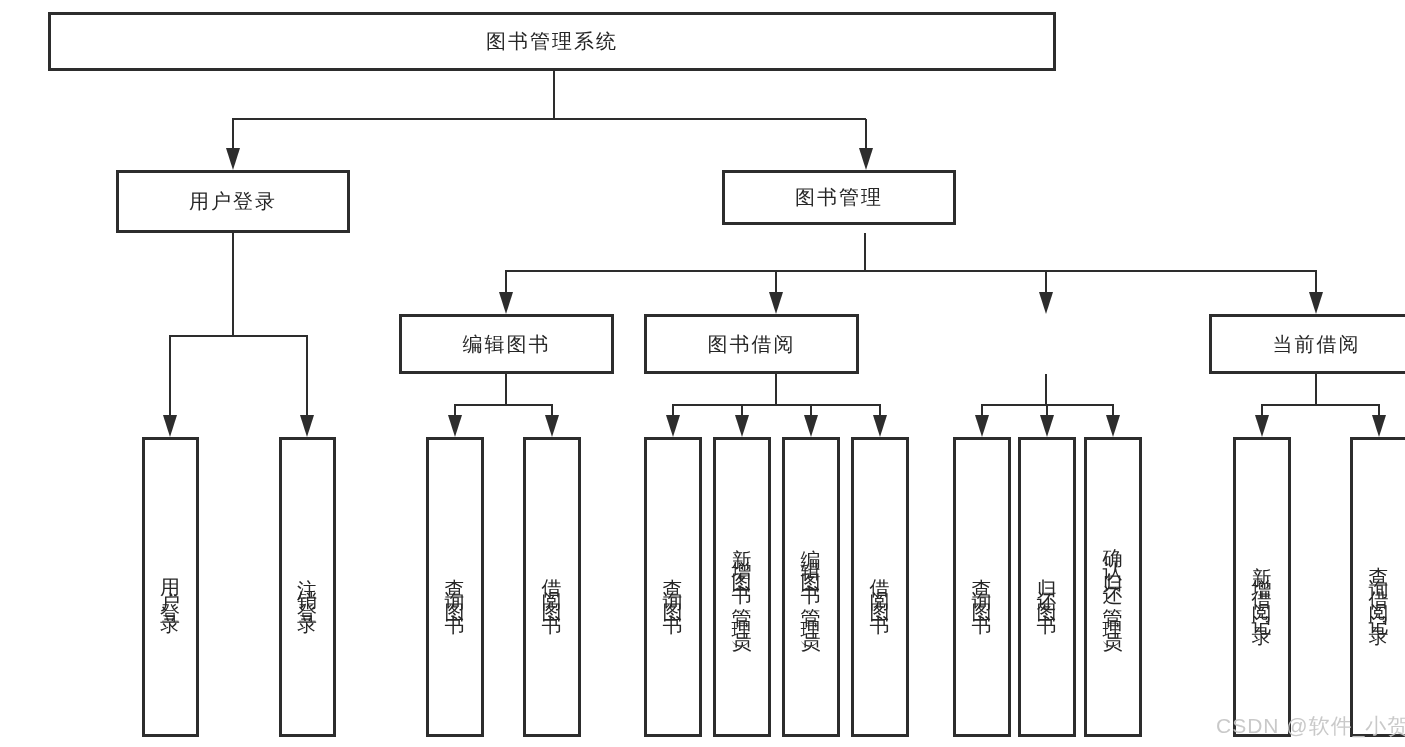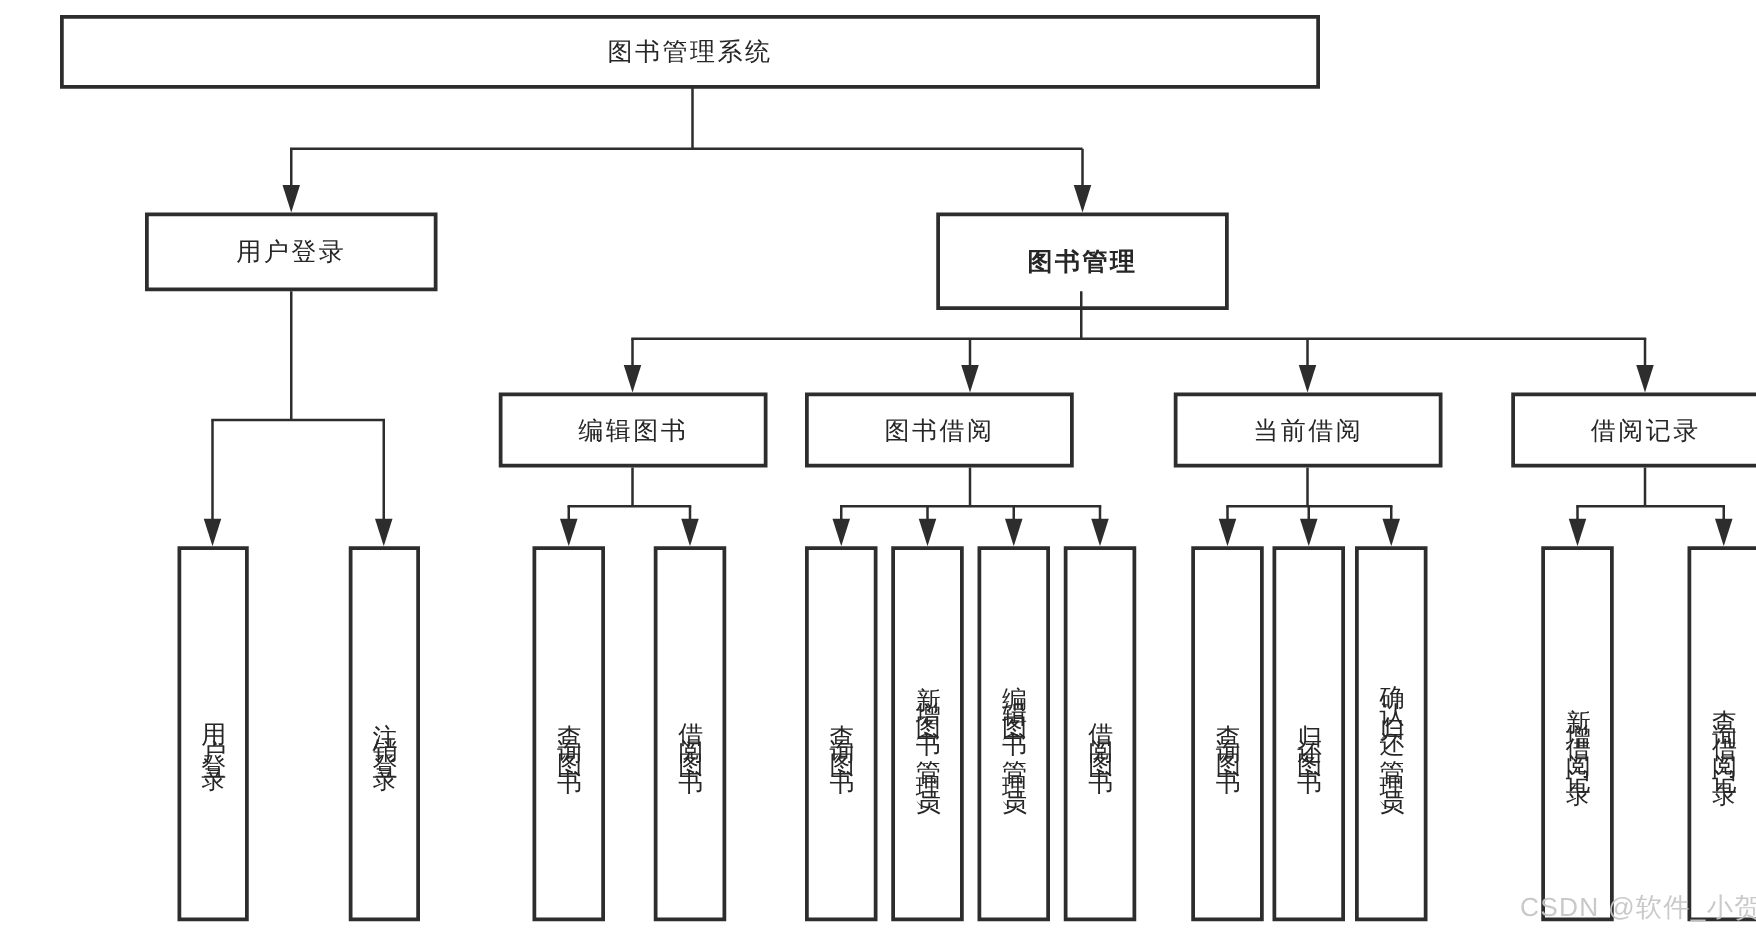--- a/index.html
+++ b/index.html
@@ -66,21 +66,21 @@
   <div class="vl" style="left:517px;top:70px;height:49px;"></div>
   <div class="hl" style="left:196px;top:118px;width:634px;"></div>
   <div class="vl" style="left:196px;top:119px;height:30px;"></div>
   <div class="ar" style="left:190px;top:148px;"></div>
   <div class="vl" style="left:829px;top:119px;height:30px;"></div>
   <div class="ar" style="left:823px;top:148px;"></div>
 
   <div class="box" style="left:80px;top:170px;width:234px;height:63px;">
     <span class="hlabel">用户登录</span>
   </div>
-  <div class="box" style="left:713px;top:170px;width:234px;height:78px;font-weight:bold;">
+  <div class="box" style="left:686px;top:170px;width:234px;height:55px;">
     <span class="hlabel">图书管理</span>
   </div>
 
   <div class="vl" style="left:196px;top:233px;height:103px;"></div>
   <div class="hl" style="left:133px;top:335px;width:139px;"></div>
   <div class="vl" style="left:133px;top:336px;height:81px;"></div>
   <div class="ar" style="left:127px;top:415px;"></div>
   <div class="vl" style="left:270px;top:336px;height:81px;"></div>
   <div class="ar" style="left:264px;top:415px;"></div>
 
@@ -94,25 +94,22 @@
   <div class="ar" style="left:1003px;top:292px;"></div>
   <div class="vl" style="left:1279px;top:271px;height:23px;"></div>
   <div class="ar" style="left:1273px;top:292px;"></div>
 
   <div class="box lvl3" style="left:363px;">
     <span class="hlabel">编辑图书</span>
   </div>
   <div class="box lvl3" style="left:608px;">
     <span class="hlabel">图书借阅</span>
   </div>
-  <div class="box lvl3" style="left:903px;">
+  <div class="box lvl3" style="left:1173px;">
     <span class="hlabel">当前借阅</span>
-  </div>
-  <div class="box lvl3" style="left:1173px;">
-    <span class="hlabel">借阅记录</span>
   </div>
 
   <div class="vl" style="left:469px;top:374px;height:31px;"></div>
   <div class="hl" style="left:418px;top:404px;width:99px;"></div>
   <div class="vl" style="left:418px;top:405px;height:12px;"></div>
   <div class="ar" style="left:412px;top:415px;"></div>
   <div class="vl" style="left:515px;top:405px;height:12px;"></div>
   <div class="ar" style="left:509px;top:415px;"></div>
 
   <div class="vl" style="left:739px;top:374px;height:31px;"></div>

